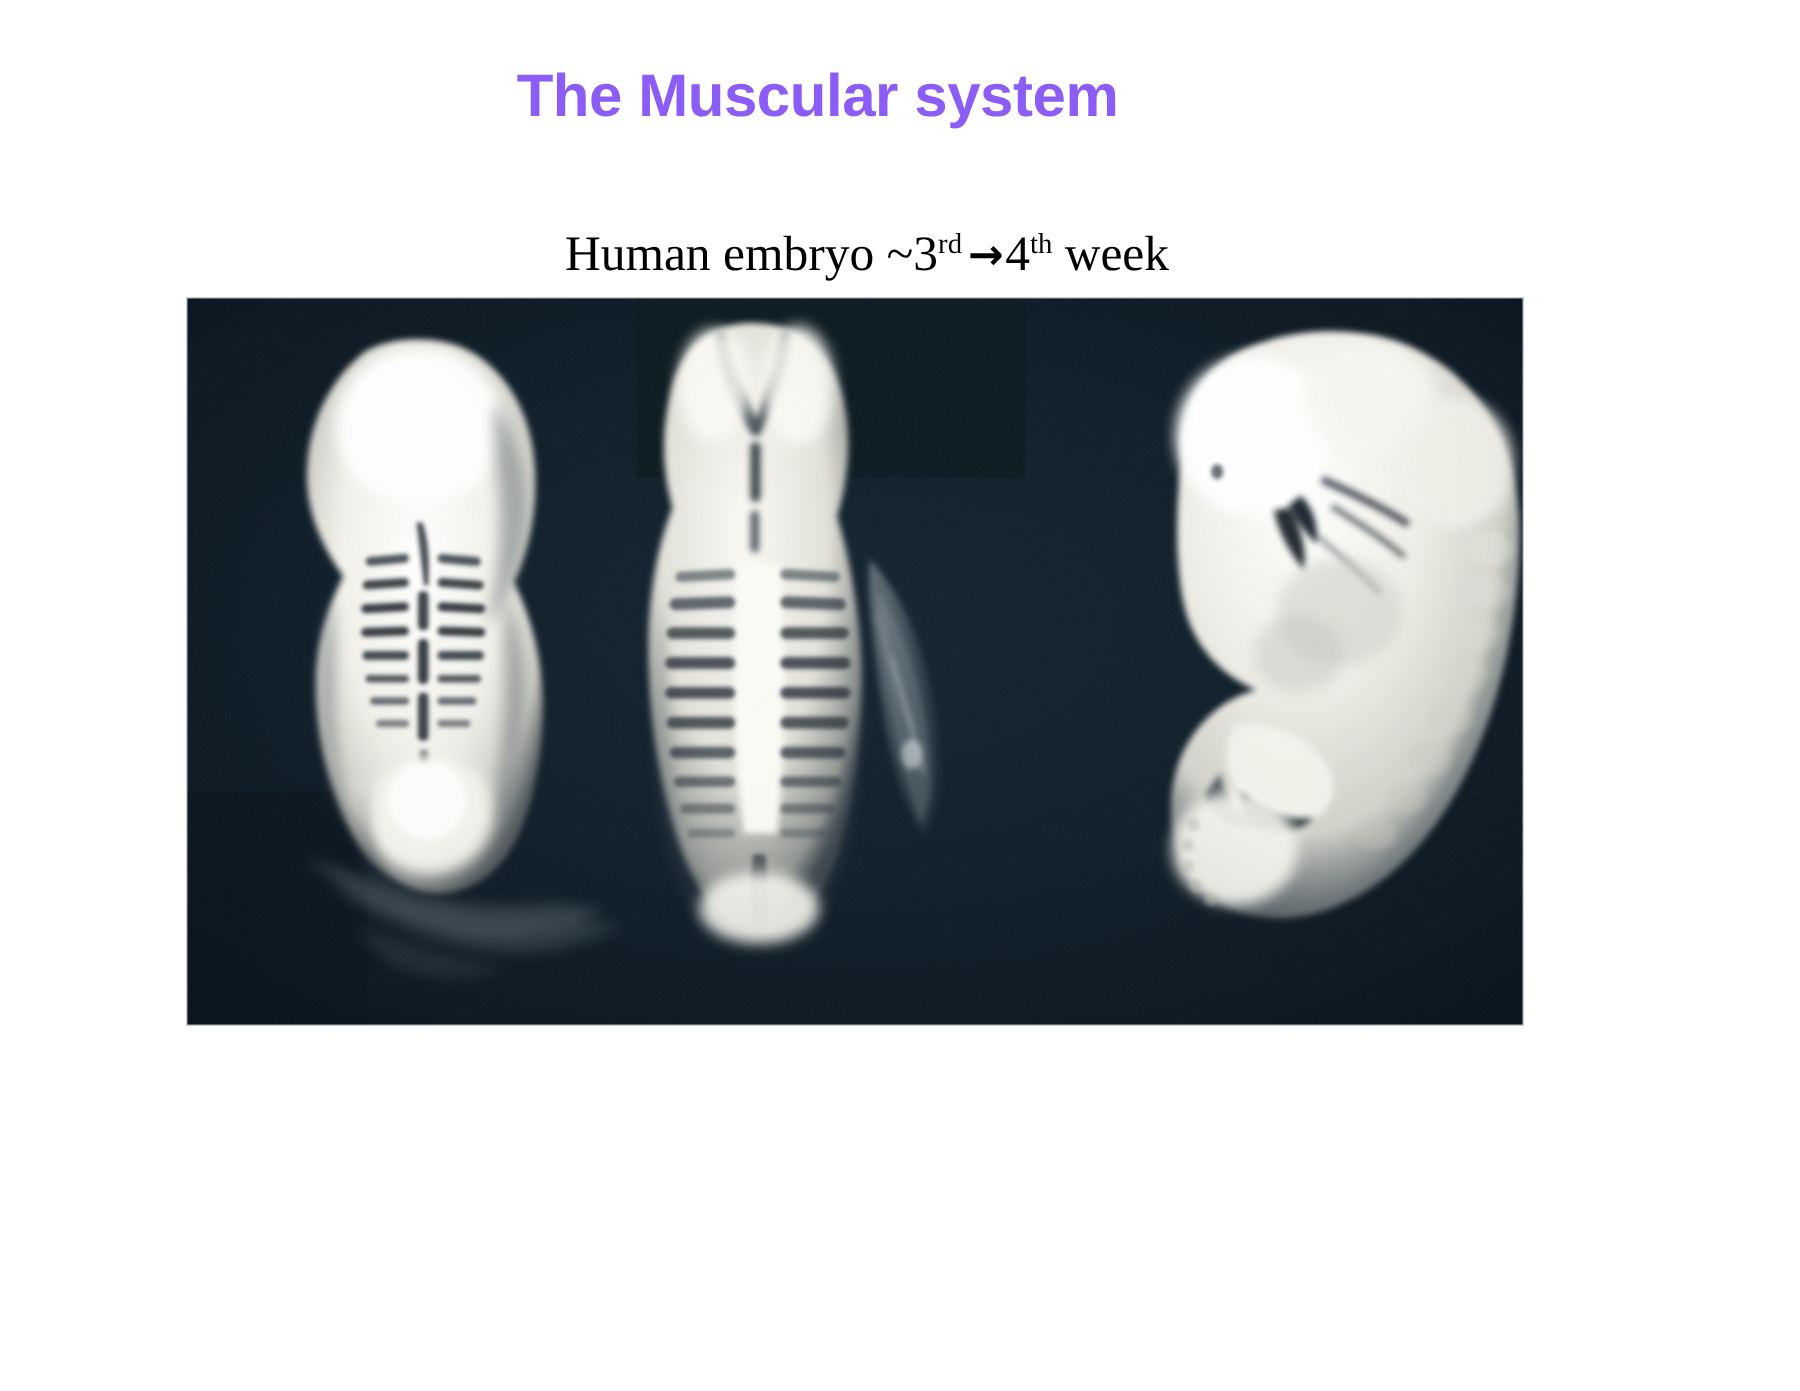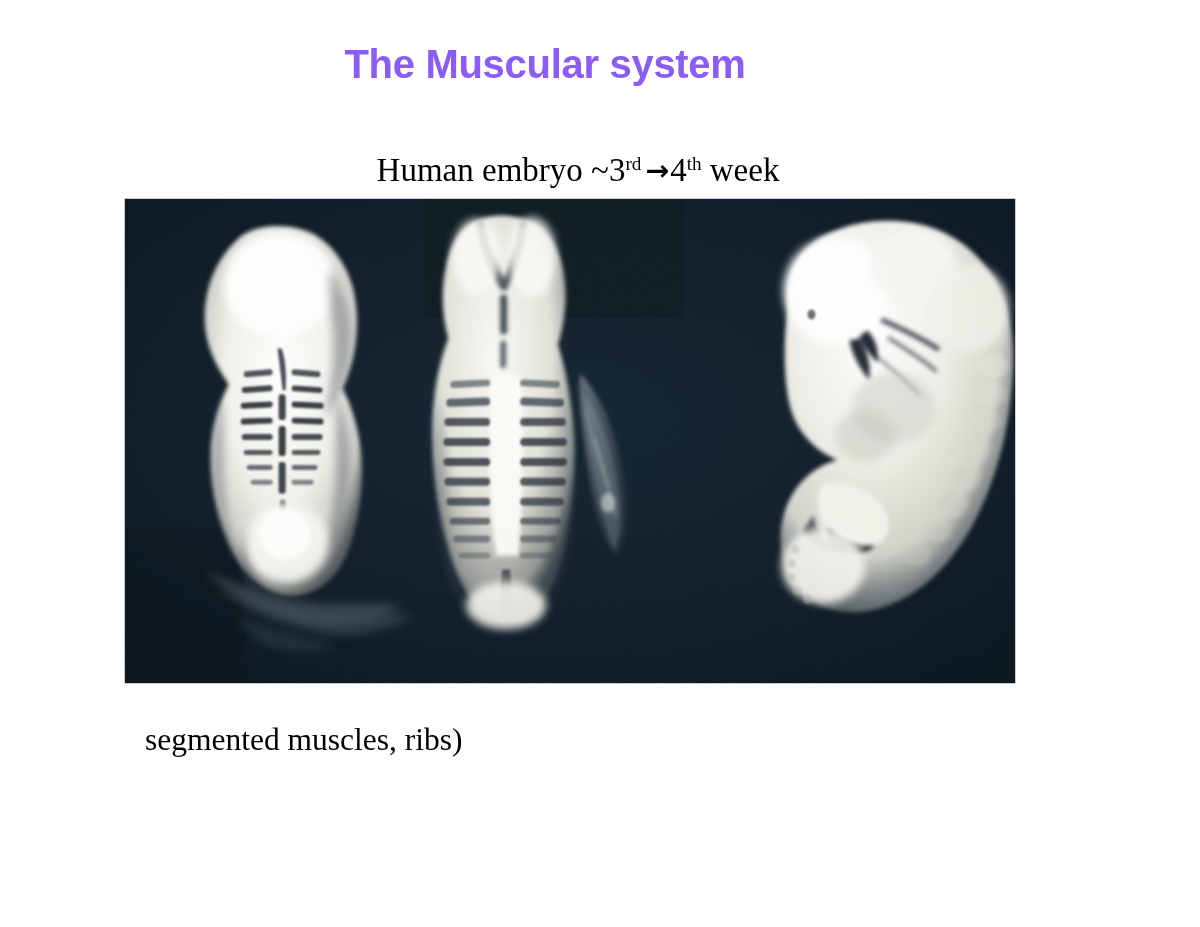--- a/index.html
+++ b/index.html
@@ -369,14 +369,13 @@
         <circle cx="674" cy="393" r="4.5" fill="#b9b8b0"></circle>
         <circle cx="684" cy="402" r="4.5" fill="#b9b8b0"></circle>
       </g>
     </g>
 
     <rect x="0" y="0" width="892" height="486" filter="url(#grain)" opacity="0.5"></rect>
   </svg>
 </div>
 
 <div class="caption-block">
-  <div class="caption-line">segmented muscles, ribs)</div>
 </div>
 
 </body></html>

